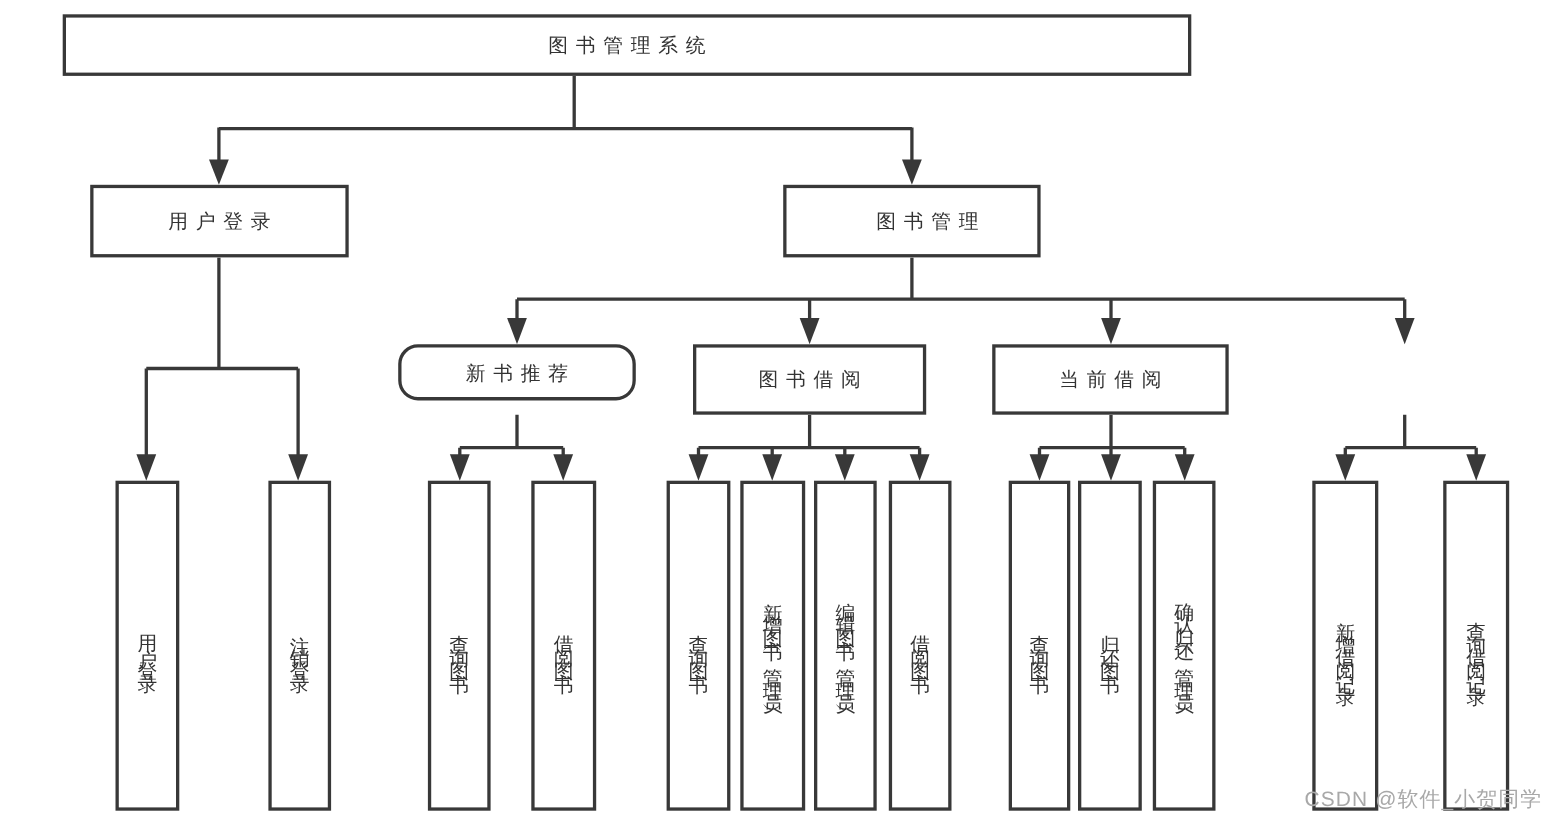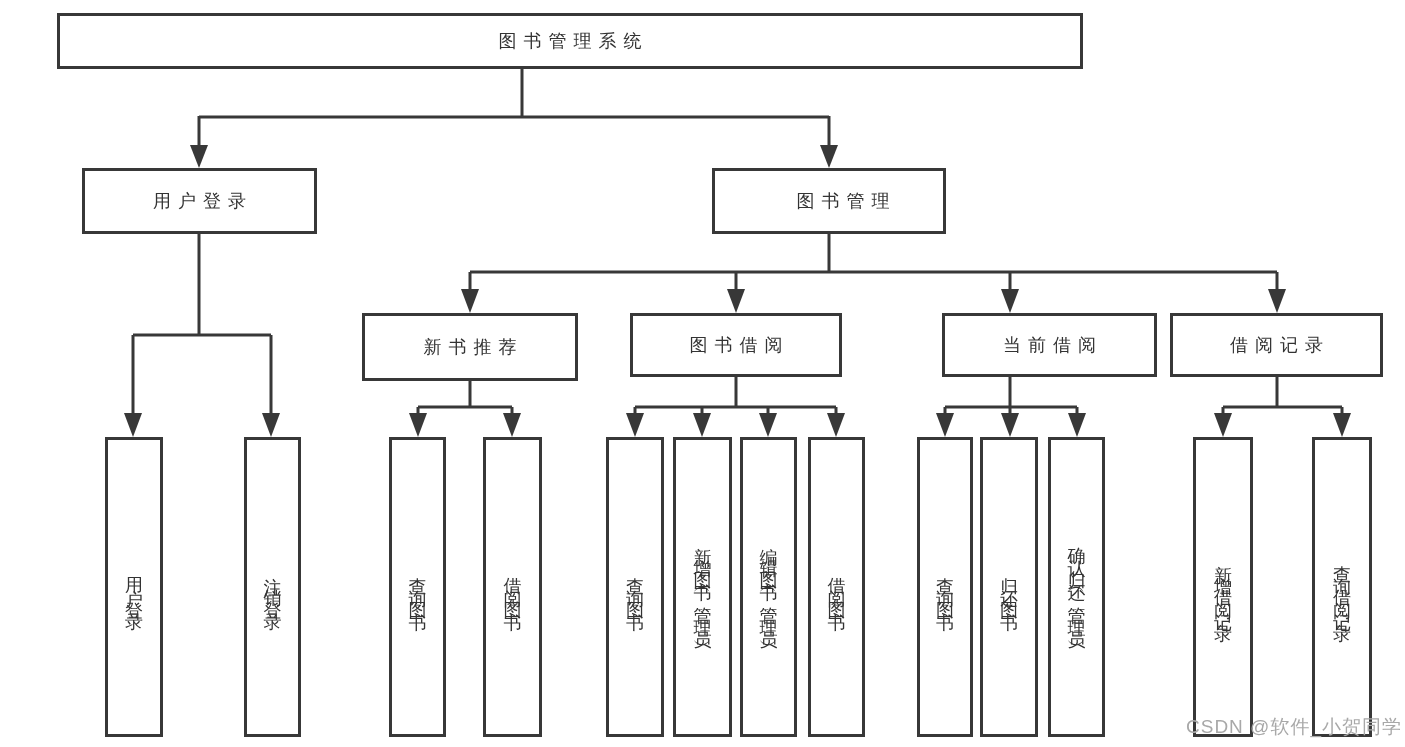--- a/index.html
+++ b/index.html
@@ -46,23 +46,23 @@
     font-size: 18px;
     line-height: 1;
     letter-spacing: 12px;
     color: var(--text);
     white-space: nowrap;
   }
   
   .n-root           { left: 21px;   top: 13px;  width: 1026px; height: 56px; margin-left: 36px; }
   .n-user-login     { left: 82px;   top: 168px; width: 235px;  height: 66px; }
   .n-book-mgmt      { left: 712px;  top: 168px; width: 234px;  height: 66px; padding-left: 28px; }
-  .n-new-book       { left: 362px;  top: 313px; width: 216px;  height: 68px; }
+  .n-new-book       { left: 362px;  top: 313px; width: 216px;  height: 51px; border-radius: 18px; }
   .n-book-borrow    { left: 630px;  top: 313px; width: 212px;  height: 64px; justify-content: center; }
-  .n-current-borrow { left: 942px;  top: 313px; width: 215px;  height: 64px; }
+  .n-current-borrow { left: 902px;  top: 313px; width: 215px;  height: 64px; }
   .n-borrow-records { left: 1170px; top: 313px; width: 213px;  height: 64px; }
   .leaf { top: 437px; height: 300px; }
   .l1  { left: 105px;  width: 58px; }
   .l2  { left: 244px;  width: 57px; }
   .l3  { left: 389px;  width: 57px; }
   .l4  { left: 483px;  width: 59px; }
   .l5  { left: 606px;  width: 58px; }
   .l6  { left: 673px;  width: 59px; }
   .l7  { left: 740px;  width: 57px; }
   .l8  { left: 808px;  width: 57px; }
@@ -152,23 +152,20 @@
 
   <div class="box n-new-book">
     <span class="hlabel">新书推荐</span>
   </div>
   <div class="box n-book-borrow">
     <span class="hlabel">图书借阅</span>
   </div>
   <div class="box n-current-borrow">
     <span class="hlabel">当前借阅</span>
   </div>
-  <div class="box n-borrow-records">
-    <span class="hlabel">借阅记录</span>
-  </div>
 
   <div class="box leaf l1">
     <span class="vlabel">用户登录</span>
   </div>
   <div class="box leaf l2">
     <span class="vlabel">注销登录</span>
   </div>
   <div class="box leaf l3">
     <span class="vlabel">查询图书</span>
   </div>

